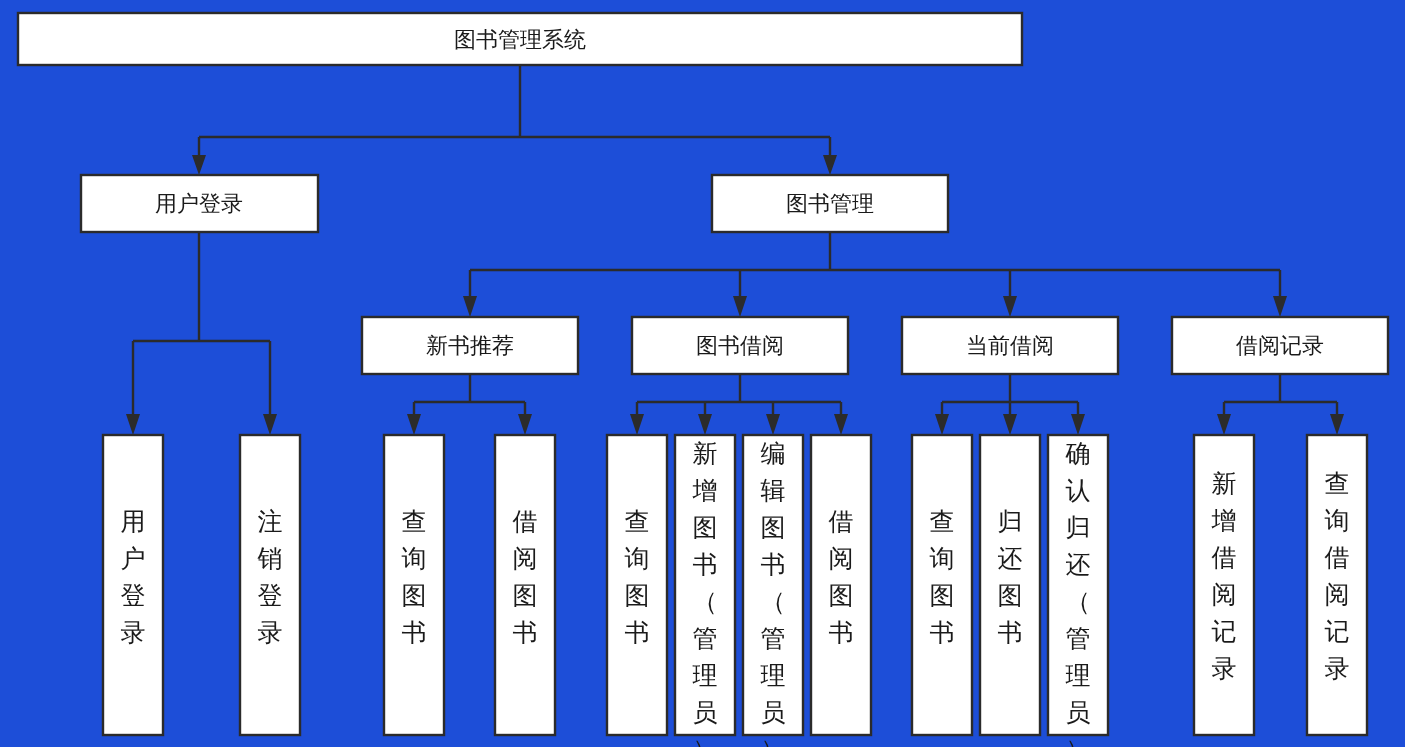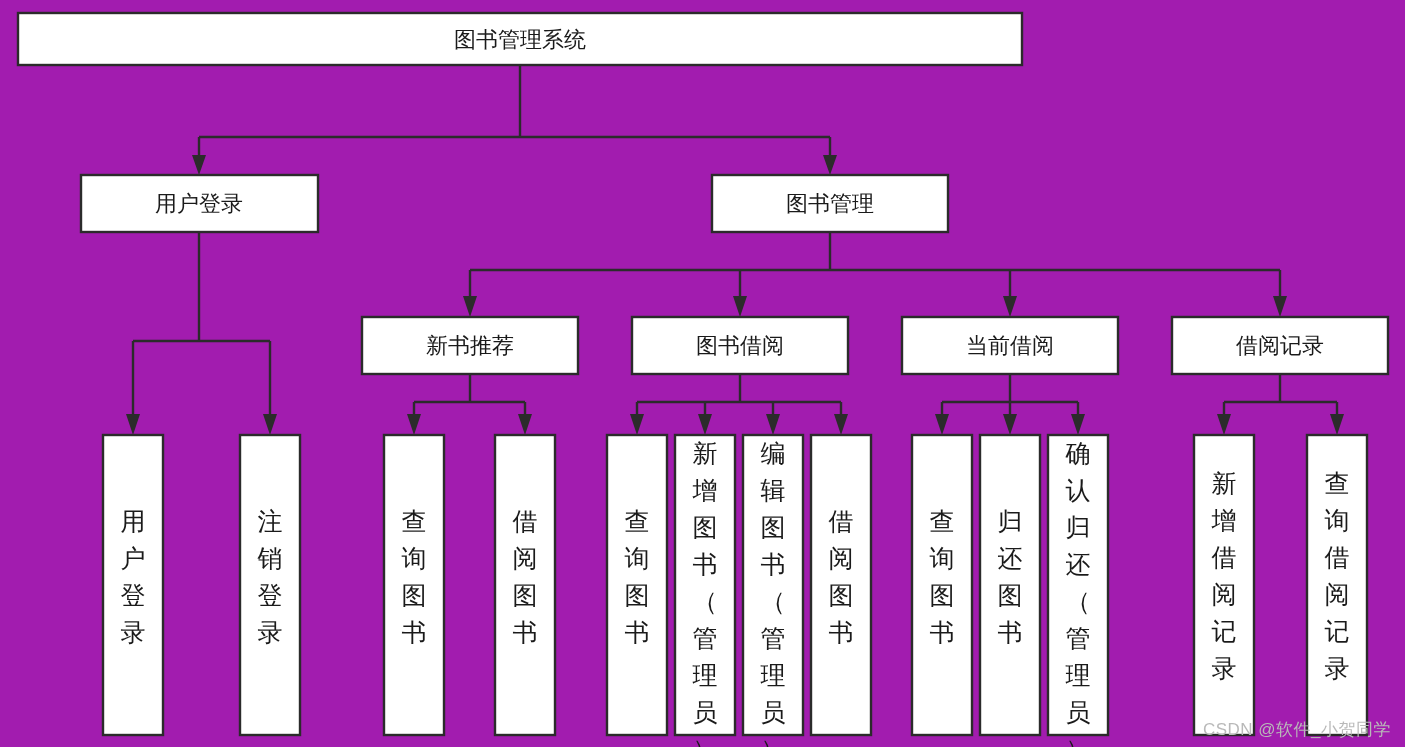--- a/index.html
+++ b/index.html
@@ -10,21 +10,21 @@
   body {
     width: 1405px;
     height: 747px;
     font-family: "Liberation Sans", "DejaVu Sans", sans-serif;
     overflow: hidden;
   }
   #diagram-root {
     position: relative;
     width: 1405px;
     height: 747px;
-    background: #a21caf;
+    background: #1d4ed8;
   }
   svg#tree-svg {
     position: absolute;
     left: 0;
     top: 0;
     width: 1405px;
     height: 747px;
   }
   .node-box {
     fill: #ffffff;
@@ -241,15 +241,14 @@
       <text class="node-label-v" x="1224" y="492"><tspan x="1224" y="492">新</tspan><tspan x="1224" y="529">增</tspan><tspan x="1224" y="566">借</tspan><tspan x="1224" y="603">阅</tspan><tspan x="1224" y="640">记</tspan><tspan x="1224" y="677">录</tspan></text>
     </g>
 
     <g>
       <rect class="node-box" x="1307" y="435" width="60" height="300"></rect>
       <text class="node-label-v" x="1337" y="492"><tspan x="1337" y="492">查</tspan><tspan x="1337" y="529">询</tspan><tspan x="1337" y="566">借</tspan><tspan x="1337" y="603">阅</tspan><tspan x="1337" y="640">记</tspan><tspan x="1337" y="677">录</tspan></text>
     </g>
 
   </svg>
 
-  <div class="watermark">CSDN @软件_小贺同学</div>
 
 </div>
 
 </body></html>

